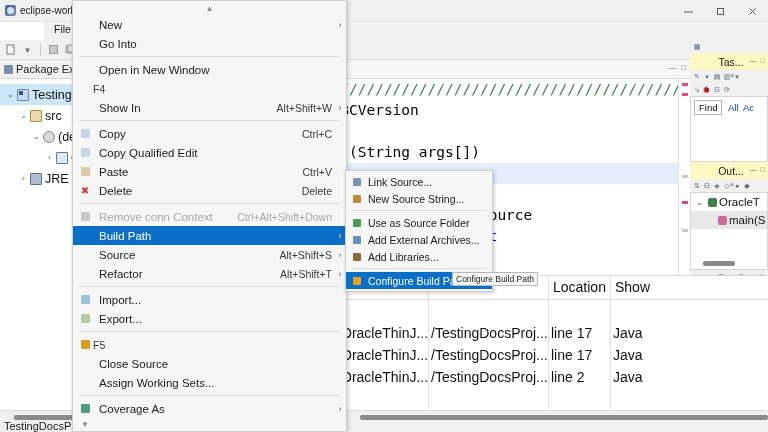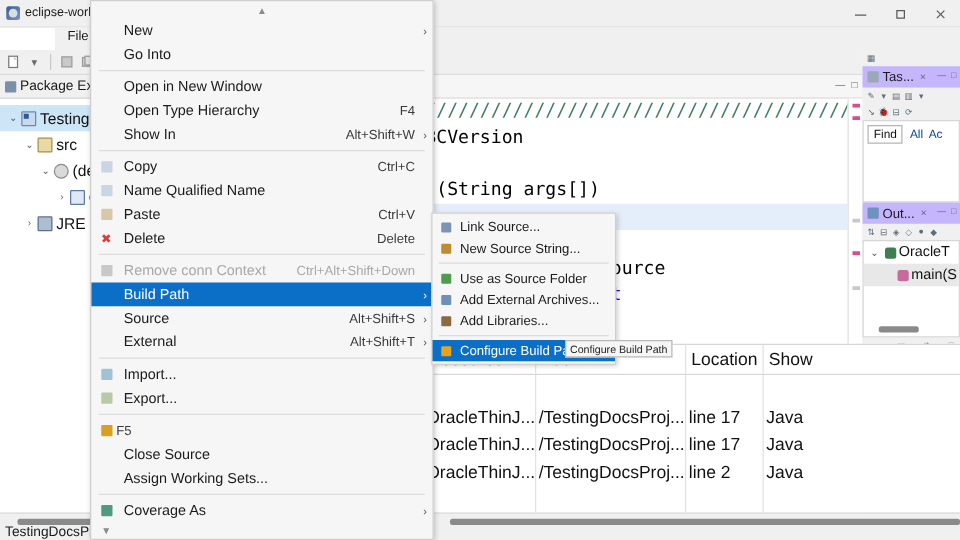--- a/index.html
+++ b/index.html
@@ -150,22 +150,22 @@
   }
   .ruler-mark { position:absolute; right:2px; width:6px; height:3px; }
 
   
   .right-col {
     position:absolute; right: 0; top: 40px; width: 78px; bottom: 22px;
     background: #f0f0f0;
   }
   .rv-header {
     height: 17px; display:flex; align-items:center; gap:3px;
-    padding-left: 4px; background:#c4b5fd; position:relative;
-    font-size: 10.5px; color:#1a1a1a;
+    padding-left: 4px; background:#fef9c3; position:relative;
+    font-size: 10.5px; color:#1a1a1a;flex-direction:column;
   }
   .rv-header .mini { position:absolute; right:3px; top:4px; display:flex; gap:4px; font-size:7px; color:#666; }
   .rv-toolbar {
     height: 13px; display:flex; align-items:center; gap:2px; padding-left:3px;
     background:#f0f0f0;
   }
   .rv-toolbar .m { width:8px;height:8px;font-size:7px;color:#5f6d7a;display:flex;align-items:center;justify-content:center;}
   .rv-body { background:#ffffff; border:1px solid #d6d6d6; }
   .find-btn {
     display:inline-block; font-size:9.5px; color:#111; background:#ffffff;
@@ -576,21 +576,20 @@
         </div>
         <div class="ctx-sep"></div>
         <div class="ctx-item">
           <span class="ctx-ico"></span>
           <span class="ctx-label">Open in New Window</span>
           <span class="ctx-accel"></span>
           <span class="ctx-arrow"></span>
         </div>
         <div class="ctx-item">
           <span class="ctx-ico"></span>
-          <span class="ctx-label">Open Type Hierarchy</span>
           <span class="ctx-accel">F4</span>
           <span class="ctx-arrow"></span>
         </div>
         <div class="ctx-item">
           <span class="ctx-ico"></span>
           <span class="ctx-label">Show In</span>
           <span class="ctx-accel">Alt+Shift+W</span>
           <span class="ctx-arrow">›</span>
         </div>
         <div class="ctx-sep"></div>
@@ -599,21 +598,21 @@
             <i style="background: rgb(201, 212, 228);"></i>
           </span>
           <span class="ctx-label">Copy</span>
           <span class="ctx-accel">Ctrl+C</span>
           <span class="ctx-arrow"></span>
         </div>
         <div class="ctx-item">
           <span class="ctx-ico">
             <i style="background: rgb(201, 212, 228);"></i>
           </span>
-          <span class="ctx-label">Name Qualified Name</span>
+          <span class="ctx-label">Copy Qualified Edit</span>
           <span class="ctx-accel"></span>
           <span class="ctx-arrow"></span>
         </div>
         <div class="ctx-item">
           <span class="ctx-ico">
             <i style="background: rgb(217, 200, 168);"></i>
           </span>
           <span class="ctx-label">Paste</span>
           <span class="ctx-accel">Ctrl+V</span>
           <span class="ctx-arrow"></span>
@@ -640,21 +639,21 @@
           <span class="ctx-arrow">›</span>
         </div>
         <div class="ctx-item">
           <span class="ctx-ico"></span>
           <span class="ctx-label">Source</span>
           <span class="ctx-accel">Alt+Shift+S</span>
           <span class="ctx-arrow">›</span>
         </div>
         <div class="ctx-item">
           <span class="ctx-ico"></span>
-          <span class="ctx-label">External</span>
+          <span class="ctx-label">Refactor</span>
           <span class="ctx-accel">Alt+Shift+T</span>
           <span class="ctx-arrow">›</span>
         </div>
         <div class="ctx-sep"></div>
         <div class="ctx-item">
           <span class="ctx-ico">
             <i style="background: rgb(159, 194, 216);"></i>
           </span>
           <span class="ctx-label">Import...</span>
           <span class="ctx-accel"></span>

